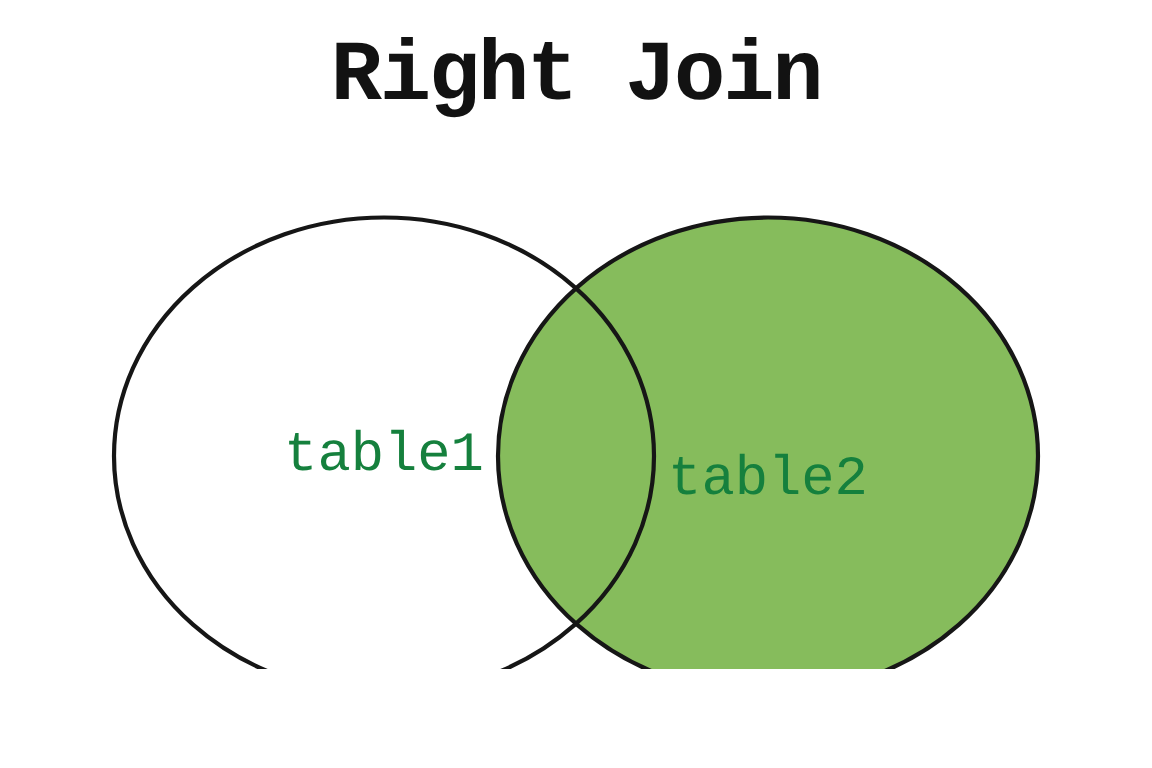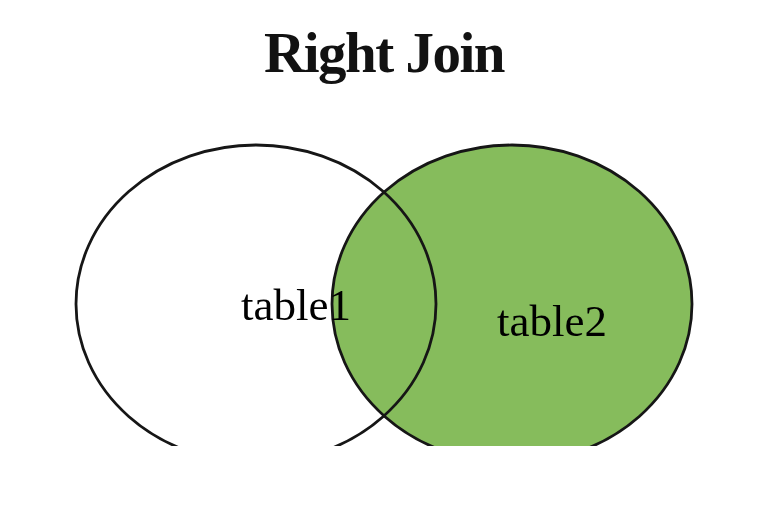--- a/index.html
+++ b/index.html
@@ -6,21 +6,21 @@
     margin: 0;
     padding: 0;
     background: #ffffff;
   }
   .stage {
     position: relative;
     width: 768px;
     height: 446px;
     background: #ffffff;
     overflow: hidden;
-    font-family: Liberation Serif, serif;
+    font-family: Liberation Mono, monospace;
   }
   .diagram-title {
     position: absolute;
     top: 24px;
     left: 0;
     width: 100%;
     text-align: center;
     font-size: 57px;
     line-height: 1;
     font-weight: 600;
@@ -29,26 +29,25 @@
     white-space: nowrap;
   }
   .venn-canvas {
     position: absolute;
     top: 0;
     left: 0;
   }
   .circle-label {
     position: absolute;
     transform: translate(-50%, -50%);
-    font-size: 45px;
+    font-size: 37px;
     line-height: 1;
     font-weight: 400;
-    color: #000000;
+    color: #15803d;
     white-space: nowrap;
-    margin-left: 40px;
   }
   .label-table1 { left: 256px; top: 305px; }
   .label-table2 { left: 512px; top: 321px; }
 </style>
 </head>
 <body>
 
 <div class="stage">
 
   <div class="diagram-title">Right Join</div>

